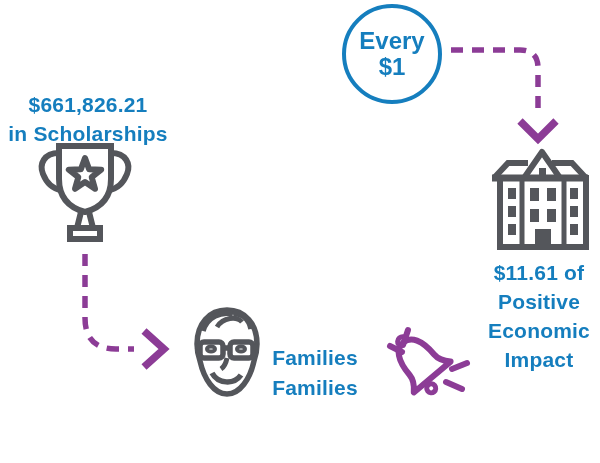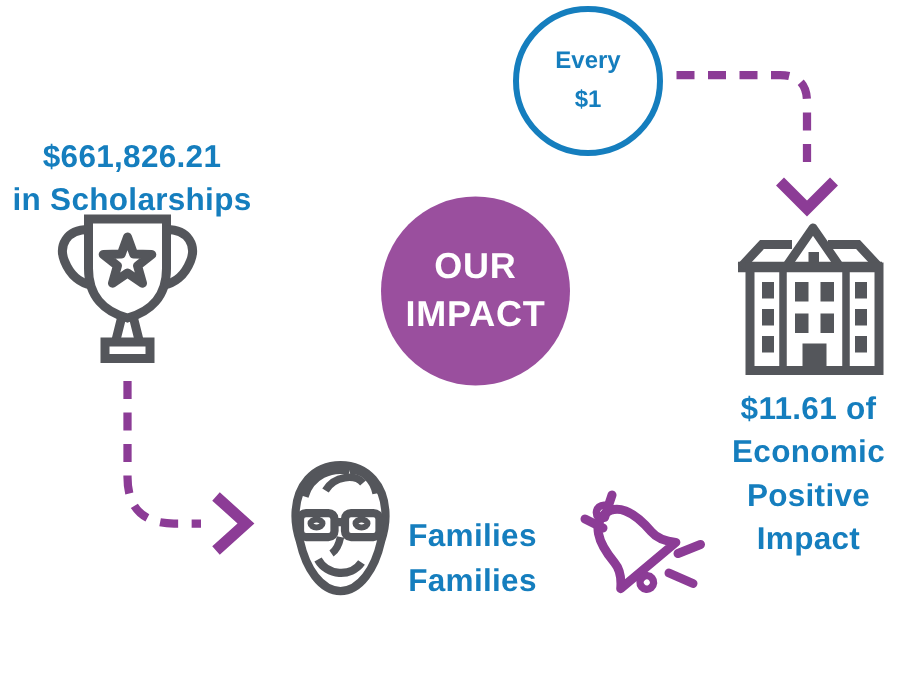--- a/index.html
+++ b/index.html
@@ -42,21 +42,21 @@
     letter-spacing:0.5px;text-align:center;
   }
   .every-circle{
     left:342px;top:4px;width:100px;height:100px;
     border-radius:50%;
     border:4px solid var(--blue);
     background:transparent;
     display:flex;flex-direction:column;
     align-items:center;justify-content:center;
     color:var(--blue);
-    font-weight:bold;font-size:16px;line-height:26px;
+    font-weight:bold;font-size:24px;line-height:26px;
     text-align:center;
   }
   svg{display:block;overflow:visible;}
   .gray-stroke{stroke:var(--icon-gray);fill:none;}
   .gray-fill{fill:var(--icon-gray);stroke:none;}
   .purple-stroke{stroke:var(--accent-purple);fill:none;}
 </style>
 </head>
 <body>
 
@@ -113,24 +113,20 @@
         <path class="purple-stroke" stroke-width="5" d="M38,16 a5,5 0 0 1 10,0"></path>
         <circle class="purple-stroke" stroke-width="5" cx="35" cy="70" r="4.5"></circle>
       </g>
       <path class="purple-stroke" stroke-width="6" stroke-linecap="round" d="M25,12 L20,27"></path>
       <path class="purple-stroke" stroke-width="6" stroke-linecap="round" d="M7,28 L19,34"></path>
       <path class="purple-stroke" stroke-width="6" stroke-linecap="round" d="M69,51 L84,45"></path>
       <path class="purple-stroke" stroke-width="6" stroke-linecap="round" d="M63,64 L79,71"></path>
     </svg>
   </div>
 
-  <div class="abs badge-circle">
-    <div>OUR</div>
-    <div>IMPACT</div>
-  </div>
 
   <div class="abs every-circle">
     <div>Every</div>
     <div>$1</div>
   </div>
 
   <div class="abs" style="left:448px;top:40px;width:115px;height:106px;">
     <svg width="115" height="106" viewBox="0 0 115 106">
       <path class="purple-stroke" stroke-width="5.5" stroke-dasharray="12 9" d="M3,10 H72 Q90,10 90,28 V74"></path>
       <path class="purple-stroke" stroke-width="7.5" stroke-linejoin="miter" d="M72,81 L90,99 L108,81"></path>
@@ -155,18 +151,18 @@
       <rect class="gray-fill" x="46" y="41" width="9" height="13"></rect>
       <rect class="gray-fill" x="63" y="41" width="9" height="13"></rect>
       <rect class="gray-fill" x="46" y="62" width="9" height="13"></rect>
       <rect class="gray-fill" x="63" y="62" width="9" height="13"></rect>
       <rect class="gray-fill" x="51" y="82" width="16" height="18"></rect>
     </svg>
   </div>
 
   <div class="abs stat-text" style="left:477px;top:258px;width:124px;">
     <div>$11.61 of</div>
+    <div>Positive</div>
     <div>Economic</div>
-    <div>Positive</div>
     <div>Impact</div>
   </div>
 
 </div>
 
 </body></html>

